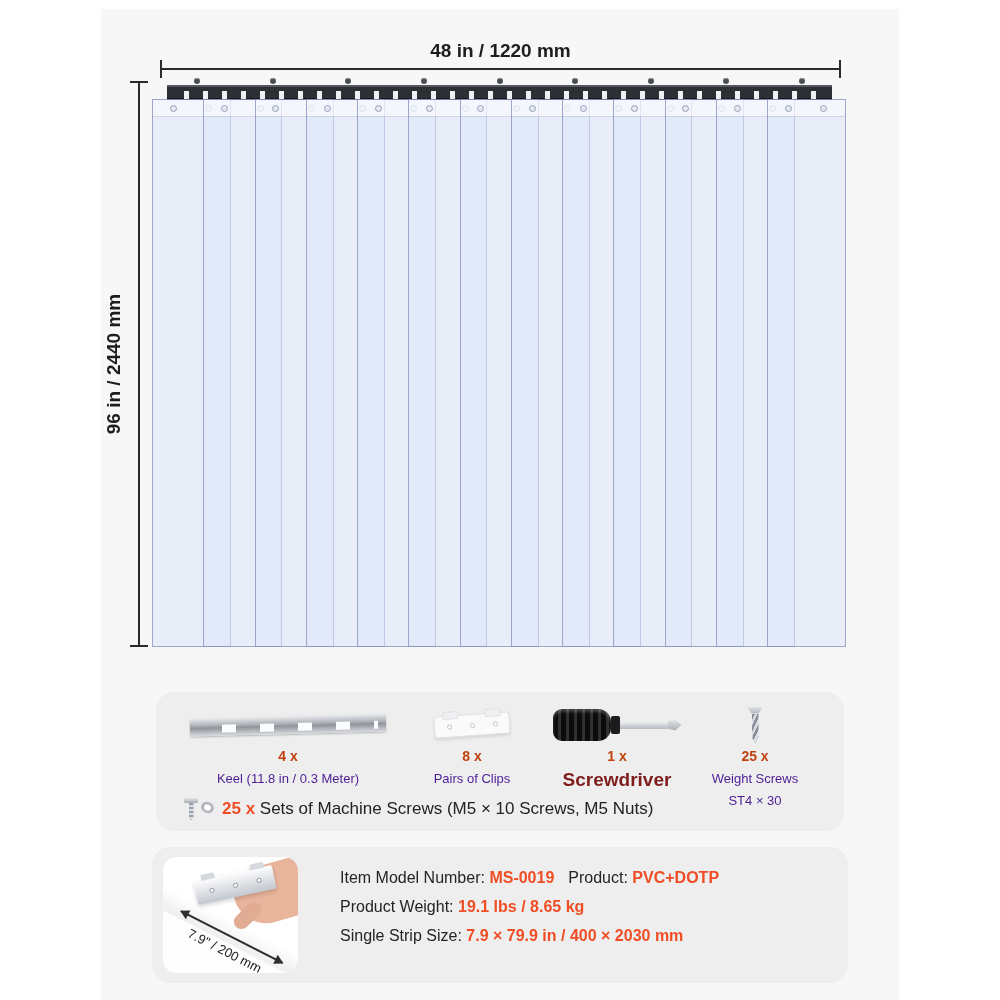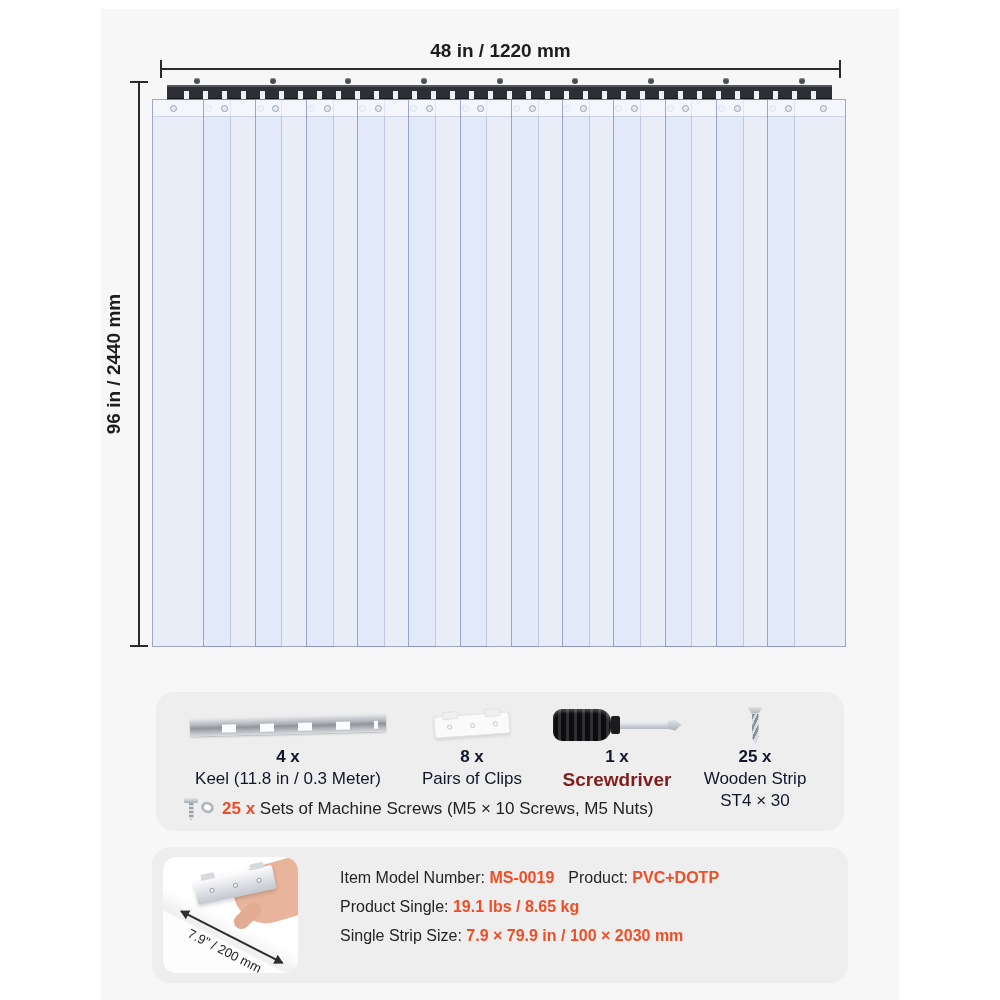--- a/index.html
+++ b/index.html
@@ -46,22 +46,22 @@
   .acc-panel  { left:156px; top:683px; width:688px; height:139px; }
   .spec-panel { left:152px; top:838px; width:696px; height:136px; }
 
   
   .acc-col { position:absolute; top:13px; text-align:center; }
   .acc-col-keel   { left:16px;  width:232px; }
   .acc-col-clips  { left:251px; width:130px; }
   .acc-col-sd     { left:386px; width:150px; }
   .acc-col-ws     { left:519px; width:160px; }
   .icon-area { height:40px; display:flex; align-items:center; justify-content:center; }
-  .acc-count { font-size:17px; font-weight:bold; color:#0f172a; line-height:23px; }
-  .acc-label { font-size:17px; color:#0f172a; line-height:22px; }
+  .acc-count { font-size:14px; font-weight:bold; color:#c2410c; line-height:23px; }
+  .acc-label { font-size:13px; color:#4c1d95; line-height:22px; }
   .acc-label-bold { font-size:19px; font-weight:bold; color:#7f1d1d; line-height:23px; }
 
   
   .keel-icon { position:relative; width:196px; height:18px; transform:rotate(-1.5deg); border-radius:2px;
                background:linear-gradient(180deg,#eceef0 0%, #a9adb3 45%, #8f949b 55%, #d8dbde 100%);
                box-shadow:0 1px 2px rgba(0,0,0,.25); }
   .keel-icon::after { content:""; position:absolute; left:8px; right:8px; top:7px; height:8px;
                background:repeating-linear-gradient(90deg, transparent 0 24px, #fbfcfd 24px 38px); }
 
   
@@ -281,21 +281,21 @@
     </div>
 
     <div class="acc-col acc-col-ws" data-name="accessory-wooden-screws">
       <div class="icon-area">
         <div class="ws-icon" data-name="wooden-screw-icon">
           <div class="ws-head"></div>
             <div class="ws-shaft"></div>
         </div>
       </div>
       <div class="acc-count" data-name="wooden-screws-count">25 x</div>
-      <div class="acc-label" data-name="wooden-screws-label">Wooden Strip</div>
+      <div class="acc-label" data-name="wooden-screws-label">Weight Screws</div>
       <div class="acc-label" data-name="wooden-screws-sublabel">ST4 × 30</div>
     </div>
 
     <div class="ms-row" data-name="machine-screws-row">
       <div class="ms-icon" data-name="machine-screw-icon">
         <div class="ms-screw">
             <div class="ms-screw-head"></div>
             <div class="ms-screw-shaft"></div>
           </div>
         <div class="ms-nut"></div>
@@ -331,25 +331,25 @@
           <span class="spec-label">Item Model Number:</span>
           <span class="spec-value">MS-0019</span>
         </div>
         <div class="spec-pair" data-name="spec-material">
           <span class="spec-label">Product:</span>
           <span class="spec-value">PVC+DOTP</span>
         </div>
       </div>
       <div class="spec-row" data-name="spec-row-2">
         <div class="spec-pair" data-name="spec-weight">
-          <span class="spec-label">Product Single:</span>
+          <span class="spec-label">Product Weight:</span>
           <span class="spec-value">19.1 lbs / 8.65 kg</span>
         </div>
       </div>
       <div class="spec-row" data-name="spec-row-3">
         <div class="spec-pair" data-name="spec-strip-size">
           <span class="spec-label">Single Strip Size:</span>
-          <span class="spec-value">7.9 × 79.9 in / 100 × 2030 mm</span>
+          <span class="spec-value">7.9 × 79.9 in / 400 × 2030 mm</span>
         </div>
       </div>
     </div>
   </div>
 </div>
 
 </body></html>

